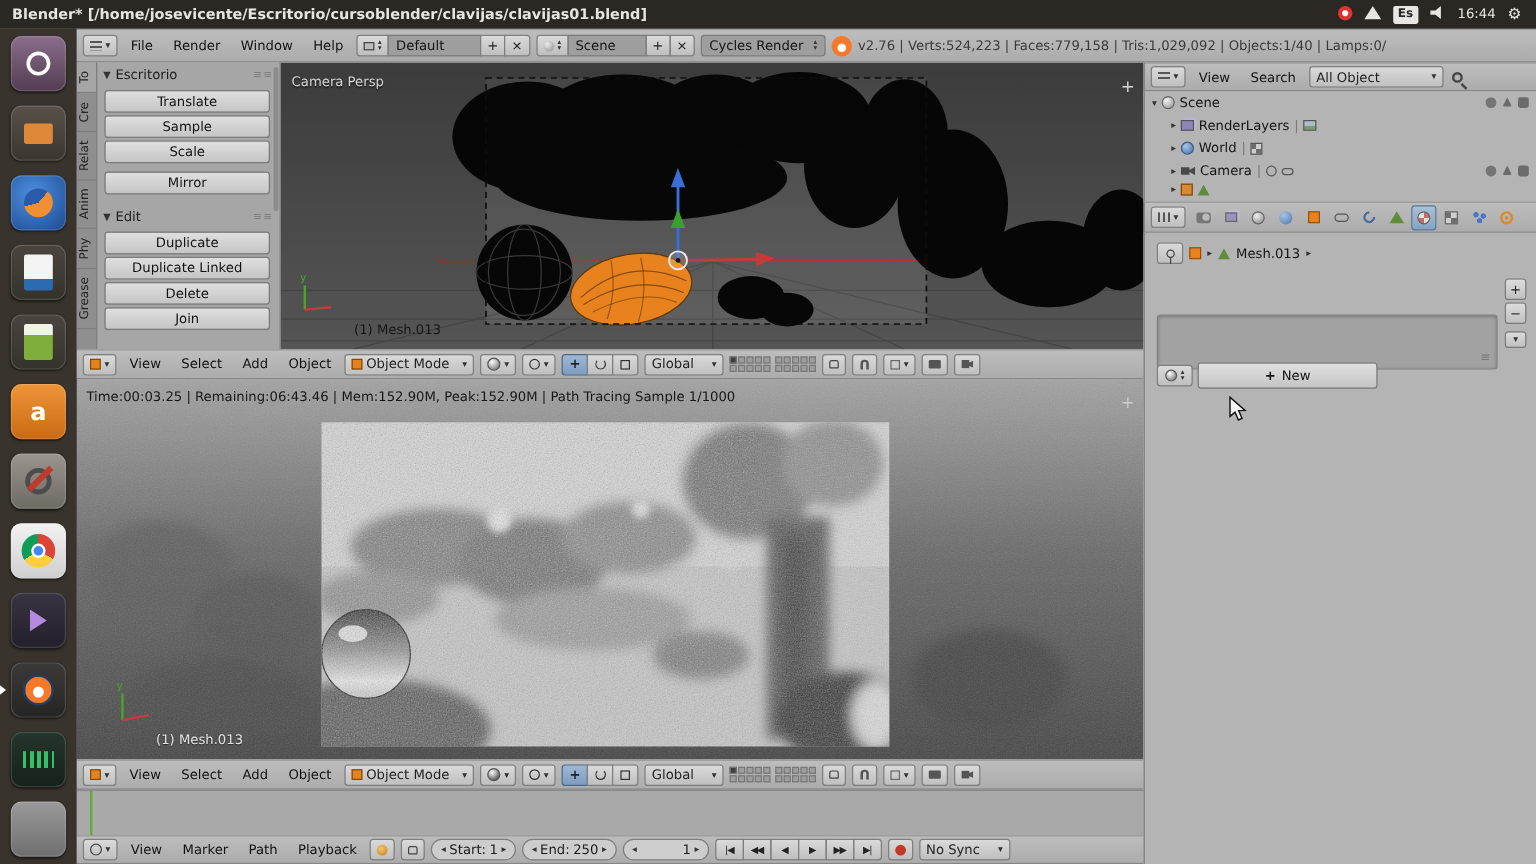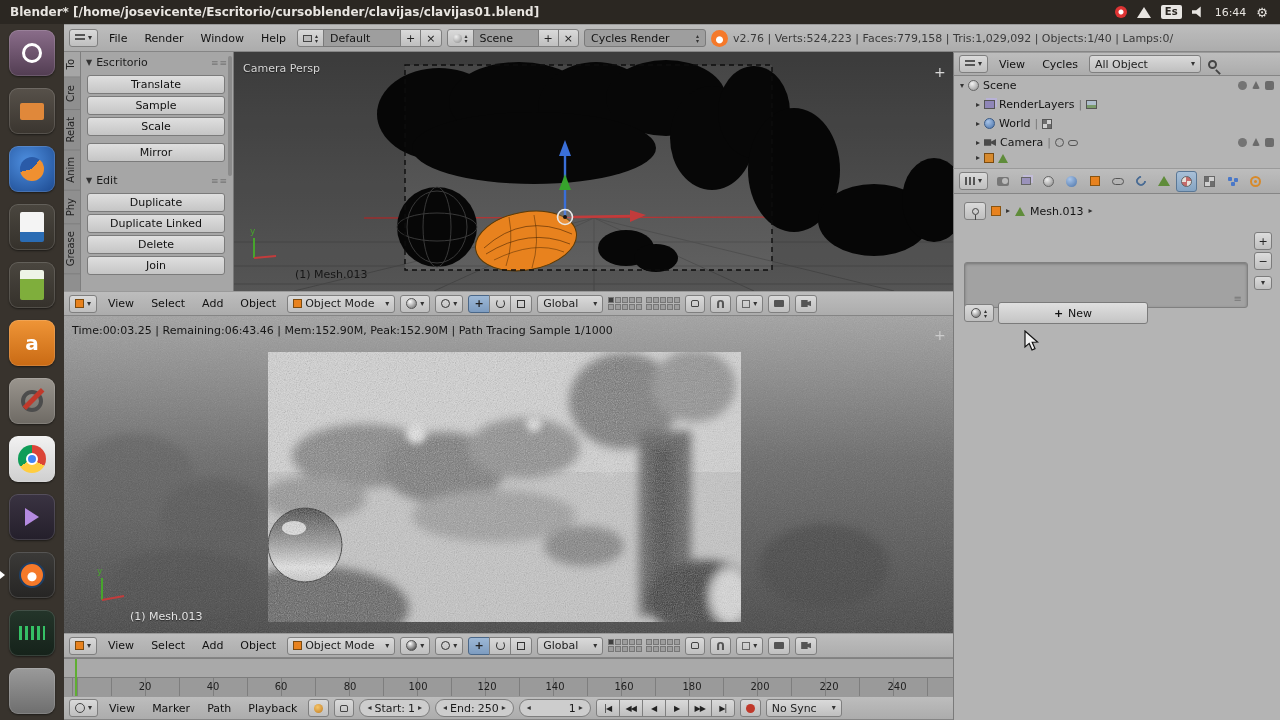--- a/index.html
+++ b/index.html
@@ -3,21 +3,21 @@
 <meta charset="utf-8">
 <style>
   *{box-sizing:border-box;margin:0;padding:0}
   body{margin:0;background:#000;font-family:"DejaVu Sans","Liberation Sans",sans-serif}
   .screen{position:relative;width:1280px;height:720px;overflow:hidden;background:#b4b4b4;font-size:11px;color:#1a1a1a}
   .abs{position:absolute}
   .flex{display:flex;align-items:center}
   
   .topbar{left:0;top:0;width:1280px;height:24px;background:#2b2722;color:#e8e5e1;display:flex;align-items:center}
   .ostitle{font-weight:bold;font-size:12px;padding-left:10px;white-space:nowrap}
-  .tray{margin-left:auto;display:flex;align-items:center;gap:10px;padding-right:12px}
+  .tray{margin-left:auto;display:flex;gap:10px;padding-right:12px}
   .kbd{background:#e8e6e3;color:#2b2722;border-radius:2px;padding:0 4px;font-size:10px;font-weight:bold;line-height:14px}
   .clock{font-size:11px}
   
   .launcher{left:0;top:24px;width:64px;height:696px;background:#38332d;overflow:hidden}
   .lrow{height:58px;display:flex;align-items:center;justify-content:center;position:relative}
   .tile{width:46px;height:46px;border-radius:9px;display:flex;align-items:center;justify-content:center;box-shadow:inset 0 0 0 1px rgba(255,255,255,.14), 0 1px 2px rgba(0,0,0,.5)}
   .runind{position:absolute;left:0;top:25px;width:0;height:0;border-top:4px solid transparent;border-bottom:4px solid transparent;border-left:5px solid #fff}
   
   .hdr{background:linear-gradient(#bdbdbd,#acacac);border-top:1px solid #9a9a9a;border-bottom:1px solid #858585;display:flex;align-items:center;gap:5px;padding:0 5px}
   .menu{padding:1px 6px;color:#111;white-space:nowrap}
@@ -184,21 +184,21 @@
           <span style="width:9px;height:9px;border-radius:50%;background:radial-gradient(circle at 35% 30%,#eee,#888)"></span>
           <span class="updown">
             <span>▴</span>
             <span>▾</span>
           </span>
         </span>
       <span class="field" style="width:66px">Scene</span>
       <span class="btn">+</span>
       <span class="btn">×</span>
     </span>
-    <span class="field" style="width:122px;border-radius:3px">
+    <span class="field" style="width:104px;border-radius:3px">
         <span style="flex:1">Cycles Render</span>
         <span class="updown">
           <span>▴</span>
           <span>▾</span>
         </span>
       </span>
     <span style="width:17px;height:17px;border-radius:50%;background:radial-gradient(circle at 50% 58%,#fff 0 3px,#f5792a 4px 100%)"></span>
     <span style="flex:1;overflow:hidden;white-space:nowrap;color:#3a3a3a">v2.76 | Verts:524,223 | Faces:779,158 | Tris:1,029,092 | Objects:1/40 | Lamps:0/</span>
   </div>
 
@@ -531,34 +531,20 @@
       </span>
     <span class="btn">
         <span style="width:10px;height:7px;background:#555;border-radius:1px"></span>
       </span>
     <span class="btn">
         <span style="width:10px;height:7px;background:#555;clip-path:polygon(0 0,65% 0,65% 30%,100% 10%,100% 90%,65% 70%,65% 100%,0 100%)"></span>
       </span>
   </div>
 
   <div class="abs" style="left:64px;top:658px;width:889px;height:38px;background:#a9a9a9;border-top:1px solid #818181">
-    <div class="ruler" style="background-image:repeating-linear-gradient(90deg,rgba(0,0,0,.18) 0 1px,transparent 1px 34px);background-position:13px 0;background-color:#9a9a9a">
-      <span class="rnum" style="left:81px">20</span>
-      <span class="rnum" style="left:149px">40</span>
-      <span class="rnum" style="left:217px">60</span>
-      <span class="rnum" style="left:286px">80</span>
-      <span class="rnum" style="left:354px">100</span>
-      <span class="rnum" style="left:423px">120</span>
-      <span class="rnum" style="left:491px">140</span>
-      <span class="rnum" style="left:560px">160</span>
-      <span class="rnum" style="left:628px">180</span>
-      <span class="rnum" style="left:696px">200</span>
-      <span class="rnum" style="left:765px">220</span>
-      <span class="rnum" style="left:833px">240</span>
-    </div>
     <span class="playhead" style="left:11px"></span>
   </div>
 
   <div class="abs hdr" style="left:64px;top:696px;width:889px;height:24px">
     <span class="btn">
         <span style="width:10px;height:10px;border:1.5px solid #444;border-radius:50%"></span>
         <span class="caret">▾</span>
       </span>
     <span class="menu">View</span>
     <span class="menu">Marker</span>
@@ -603,21 +589,21 @@
         <span class="caret">▾</span>
       </span>
   </div>
 
   <div class="abs hdr" style="left:953px;top:52px;width:327px;height:24px;border-left:1px solid #7a7a7a">
     <span class="btn">
         <span style="width:10px;height:8px;background:repeating-linear-gradient(#555 0 2px,transparent 2px 4px)"></span>
         <span class="caret">▾</span>
       </span>
     <span class="menu">View</span>
-    <span class="menu">Cycles</span>
+    <span class="menu">Search</span>
     <span class="btn" style="width:112px">
         <span style="flex:1;text-align:left">All Object</span>
         <span class="caret">▾</span>
       </span>
     <span style="width:9px;height:9px;border:2px solid #444;border-radius:50%;position:relative;margin-left:2px">
         <span style="position:absolute;left:7px;top:7px;width:2px;height:6px;background:#444;transform:rotate(-45deg)"></span>
       </span>
   </div>
 
   <div class="abs" style="left:953px;top:76px;width:327px;height:92px;background:#b4b4b4;border-left:1px solid #7a7a7a;overflow:hidden">

